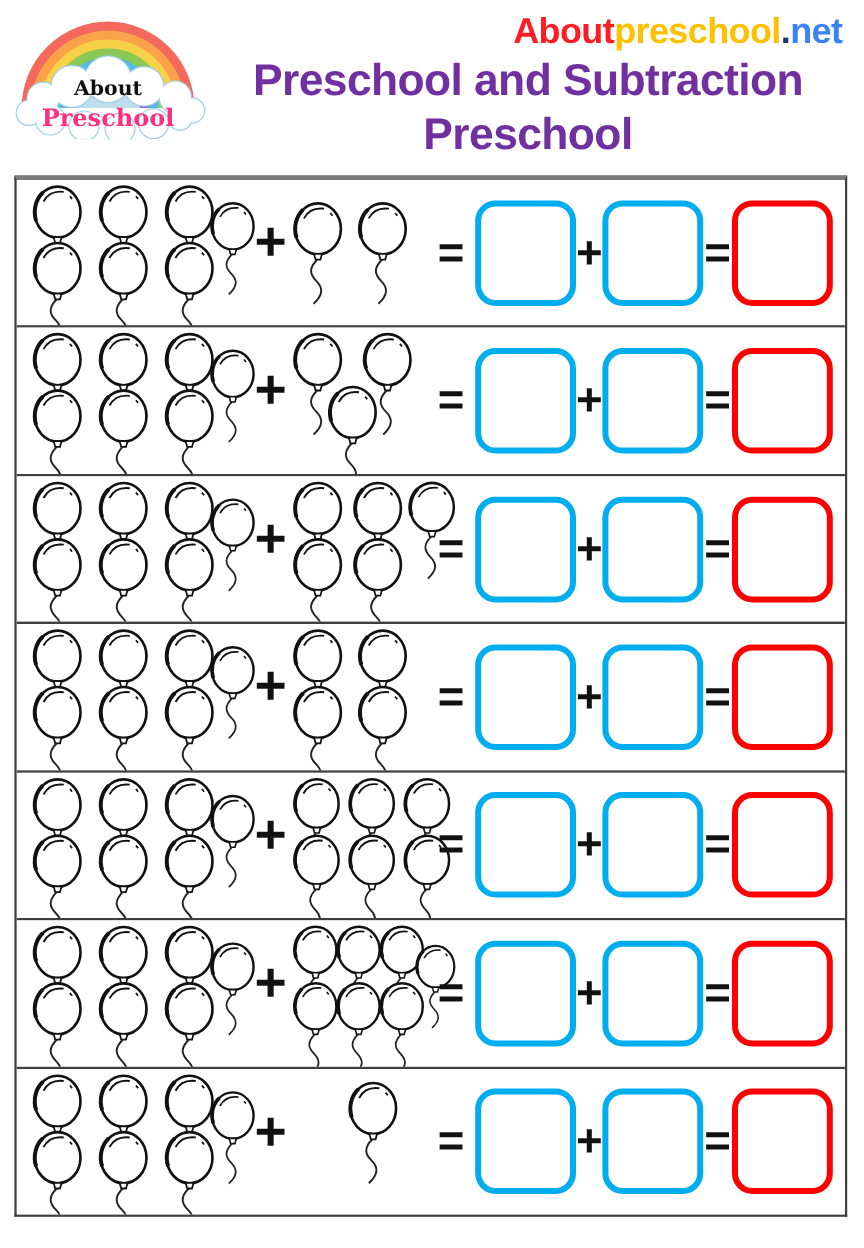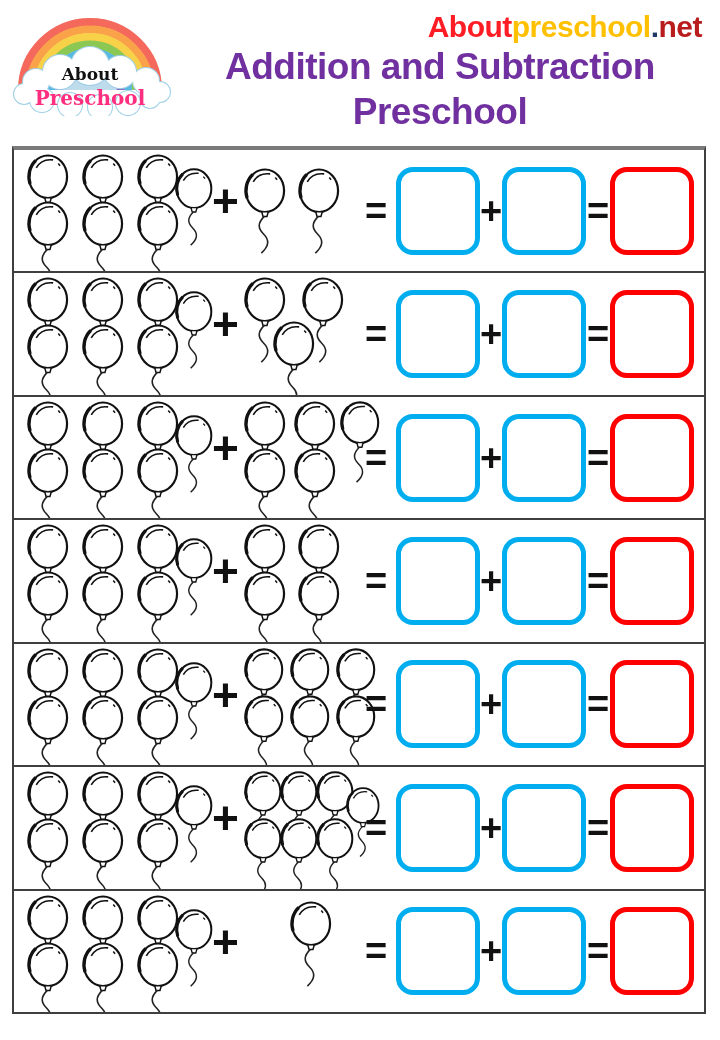--- a/index.html
+++ b/index.html
@@ -69,23 +69,23 @@
         <circle cx="16" cy="90" r="10" fill="#fff"></circle>
         <circle cx="34" cy="96" r="12" fill="#fff"></circle>
         <circle cx="62" cy="101" r="12" fill="#fff"></circle>
         <circle cx="92" cy="103" r="12" fill="#fff"></circle>
         <circle cx="120" cy="99" r="12" fill="#fff"></circle>
         <circle cx="142" cy="94" r="10" fill="#fff"></circle>
       </svg>
     <span class="logo-line1">About</span>
     <span class="logo-line2" id="logo-line2" style="color: rgb(255, 46, 126);">Preschool</span>
   </div>
-  <div class="site-name" id="site-name"><span style="color: rgb(255, 29, 37);">About</span><span style="color: rgb(255, 192, 0);">preschool</span><span style="color: rgb(32, 56, 100);">.</span><span style="color: #b91c1c; text-align: center;">net</span></div>
+  <div class="site-name" id="site-name"><span style="color: rgb(255, 29, 37);">About</span><span style="color: rgb(255, 192, 0);">preschool</span><span style="color: rgb(32, 56, 100);">.</span><span style="color: #3b82f6; text-align: center;">net</span></div>
   <div class="page-title" id="page-title" style="color: rgb(112, 48, 160);">
-    <div>Addition and Subtraction</div>
+    <div>Preschool and Subtraction</div>
     <div>Preschool</div>
   </div>
 </header>
 
 <main class="worksheet" id="worksheet">
     <div class="ws-row">
       <div class="balloons">
         <div class="bgroup" style="width: 192px;">
           <svg width="44" height="89.5" viewBox="0 0 60 122" style="left:0px;top:0px">
     <ellipse cx="30" cy="31" rx="26" ry="29" fill="#fff" stroke="#111" stroke-width="3"></ellipse>

